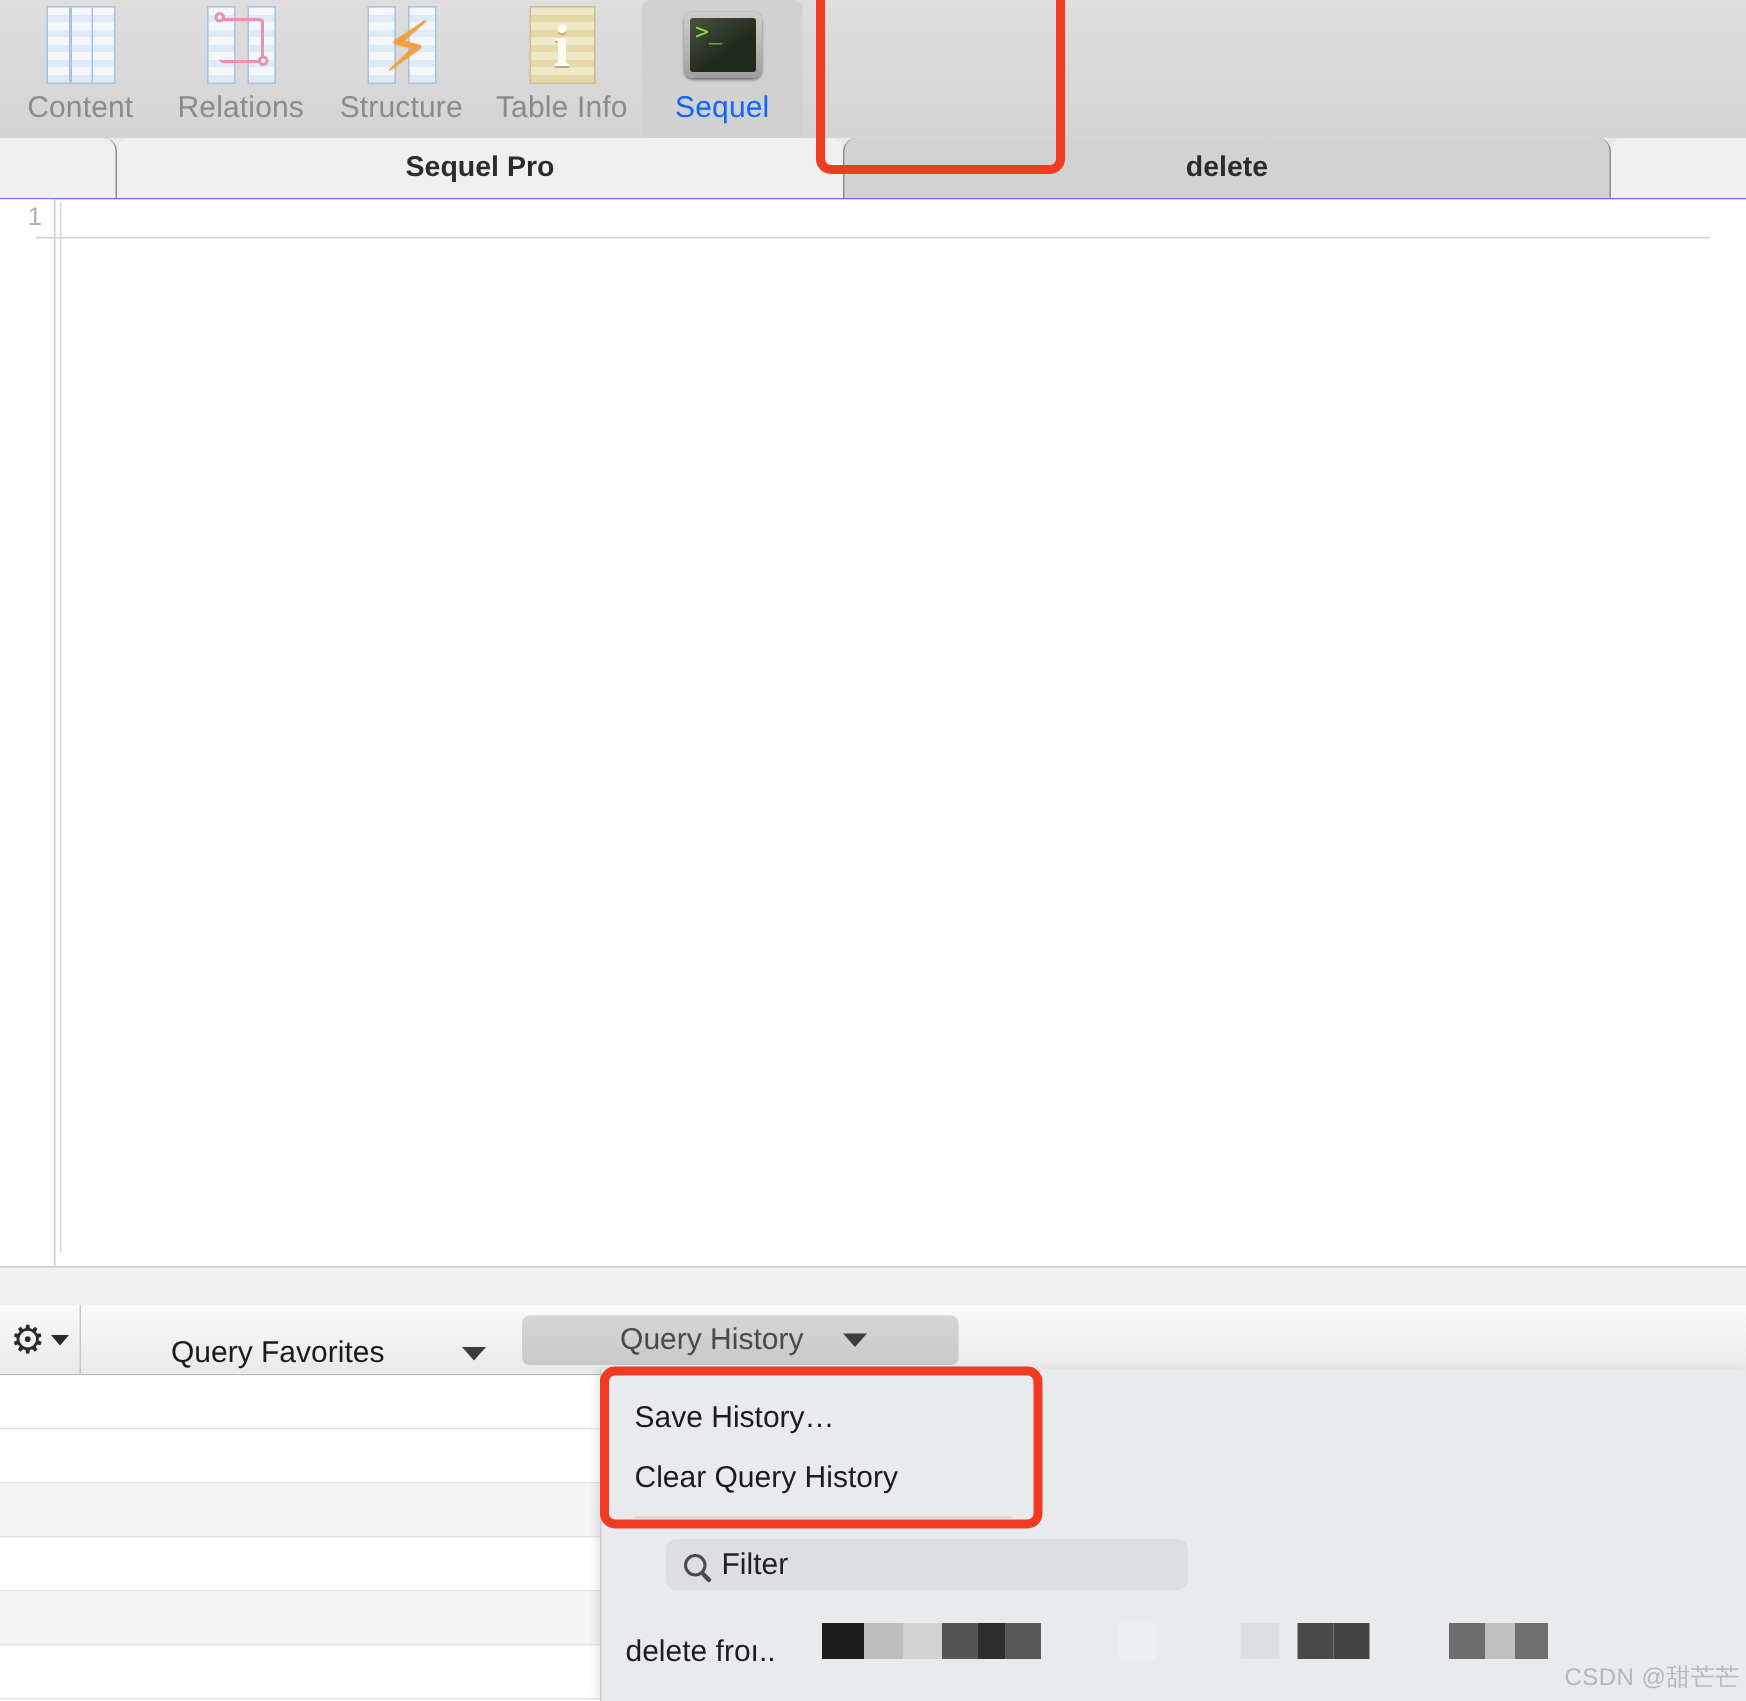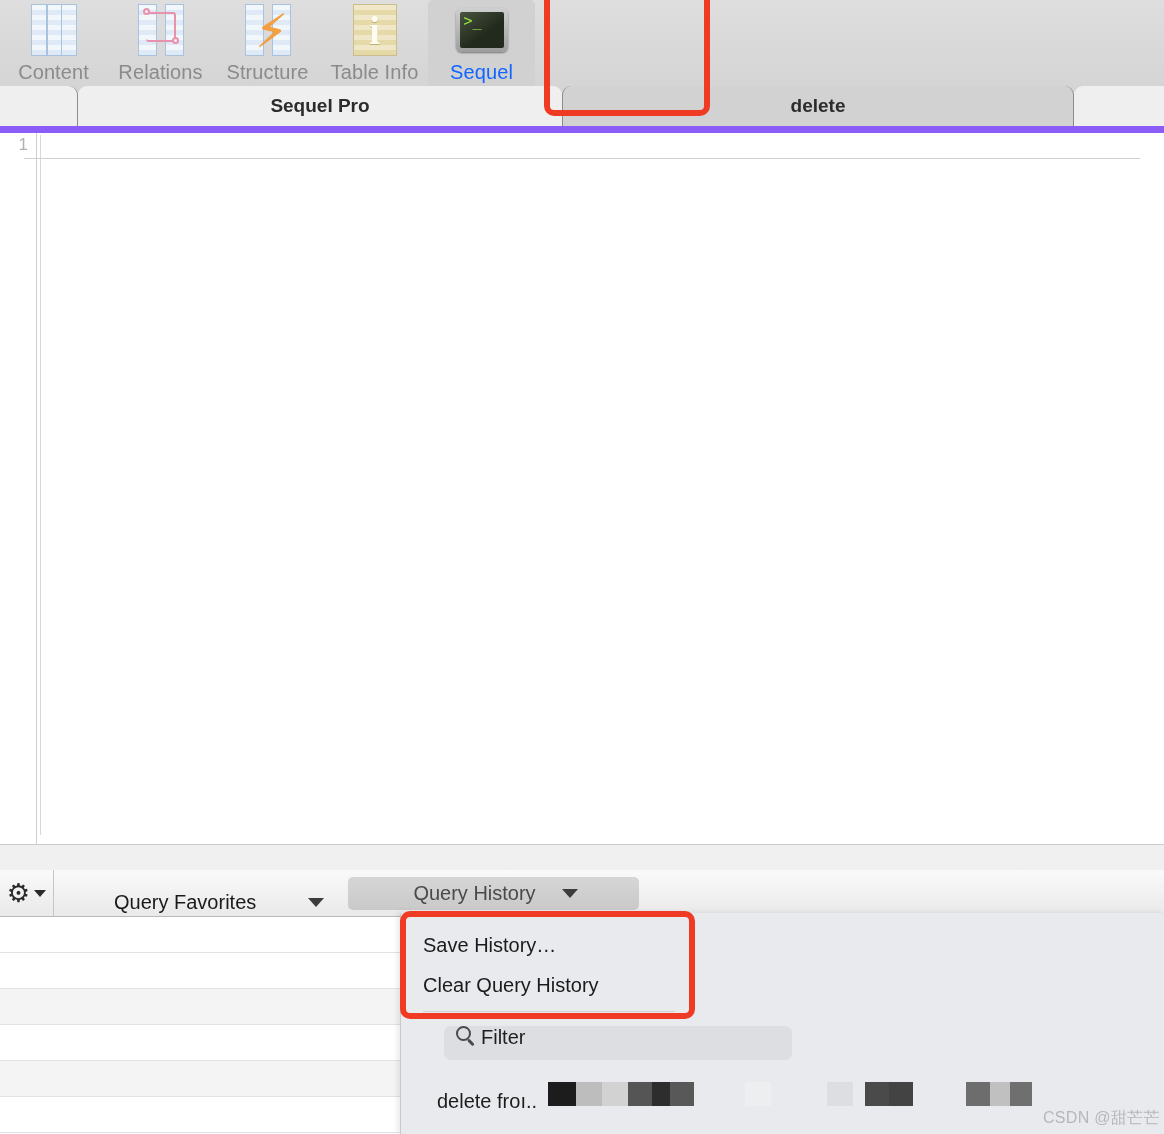--- a/index.html
+++ b/index.html
@@ -95,21 +95,21 @@
   .ico-term-scr {
     width:100%; height:100%; border-radius:2px;
     background: linear-gradient(145deg, #49543f, #222a1d 60%);
     color:#93e23c; font-family:"DejaVu Sans Mono", monospace;
     font-size:15px; line-height:18px; padding-left:4px; overflow:hidden;
   }
 
   
   .tabbar {
     position:absolute; left:0; top:92px; width:1164px; height:41px;
-    background:#e9e9e9; border-bottom:7px solid #8b5cf6;
+    background:#e9e9e9; border-bottom:1px solid #8b5cf6;
     display:flex; align-items:flex-end;
   }
   .tab {
     height: 40px; display:flex; align-items:center; justify-content:center;
     font-size:19px; font-weight:700; color:#2c2c2c;
     border-top-left-radius:9px; border-top-right-radius:9px;
     position:relative;
   }
   .tab.active { background:#efefef; }
   .tab.inactive { background:#d2d2d2; border-left:1px solid #8c8c8c; border-right:1px solid #8c8c8c; }
@@ -179,38 +179,38 @@
   .qh-menu { position:absolute; left:0; top:0; width:296px; padding:12px 0 8px 0; }
   .qh-item {
     height:40px; display:flex; align-items:center; padding-left:22px;
     font-size:20px; color:#1b1b1b;
   }
   .qh-sep { height:1px; background:#cfcfcf; margin:6px 22px 0 22px; }
 
   .filter-wrap { position:absolute; left:43px; top:113px; width:348px; }
   .filter-field {
     height:34px; background:#dcdee1; border-radius:7px;
-    display:flex; padding-left:12px; gap:10px;
+    display:flex; align-items:center; padding-left:12px; gap:10px;
   }
   .mag {
     width:15px;height:15px;border:2px solid #4a4a4a;border-radius:50%;
     position:relative; flex:none;
   }
   .mag::after {
     content:""; position:absolute; right:-6px; bottom:-4px; width:8px;height:2.5px;
     background:#4a4a4a; transform:rotate(45deg); border-radius:2px;
   }
   .filter-ph { font-size:20px; color:#1f1f1f; }
 
   .qh-divider { position:absolute; left:24px; top:158px; width:1116px; height:1px; background:#d0d0d0; }
   .qh-row {
     position:absolute; left:0; top:160px; width:764px; height:56px;
     display:flex; align-items:center;
   }
-  .qh-row-label { margin-left:36px; font-size:20px; color:#1d1d1d; white-space:nowrap; }
+  .qh-row-label { margin-left:16px; font-size:20px; color:#1d1d1d; white-space:nowrap; }
   .mosaic { position:absolute; top:1082px; height:24px; display:flex; }
   .mblk { height:24px; }
 
   
   .redbox {
     position:absolute; border:6px solid #ef3b23; border-radius:10px;
     pointer-events:none;
   }
   #redbox-query { left:544px; top:-16px; width:166px; height:132px; }
   #redbox-menu  { left:400px; top:911px; width:295px; height:108px; }

